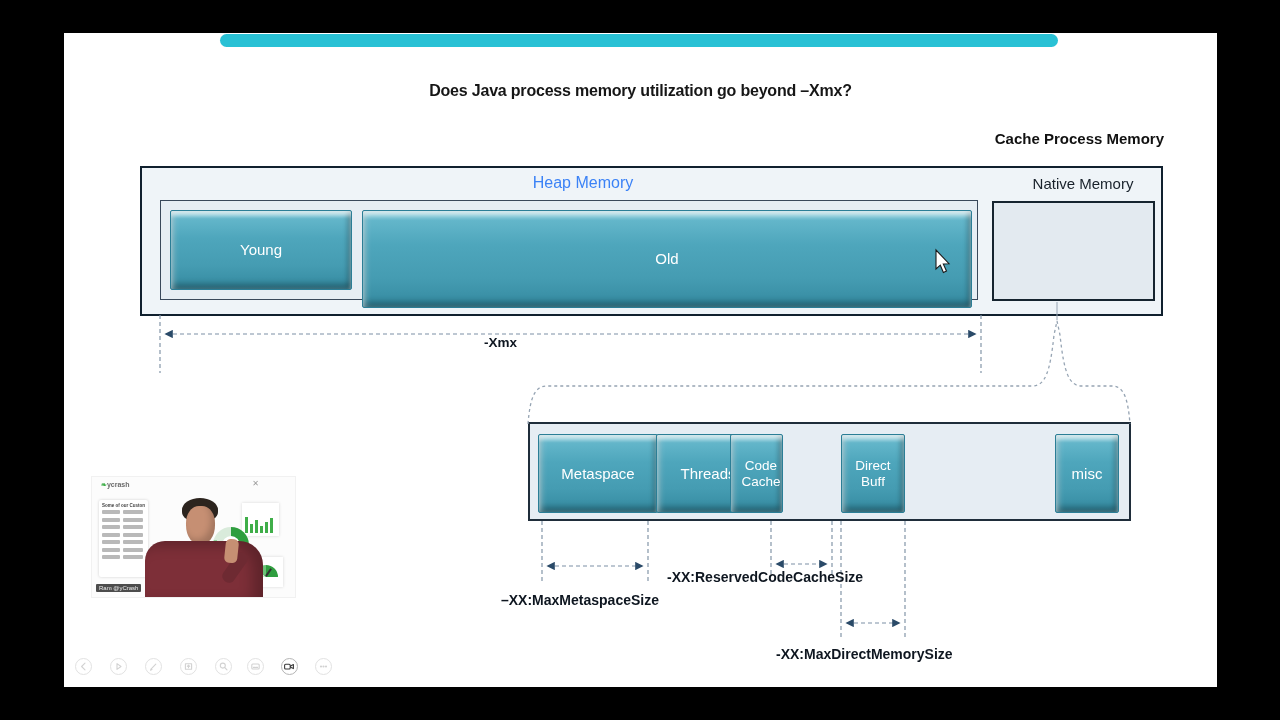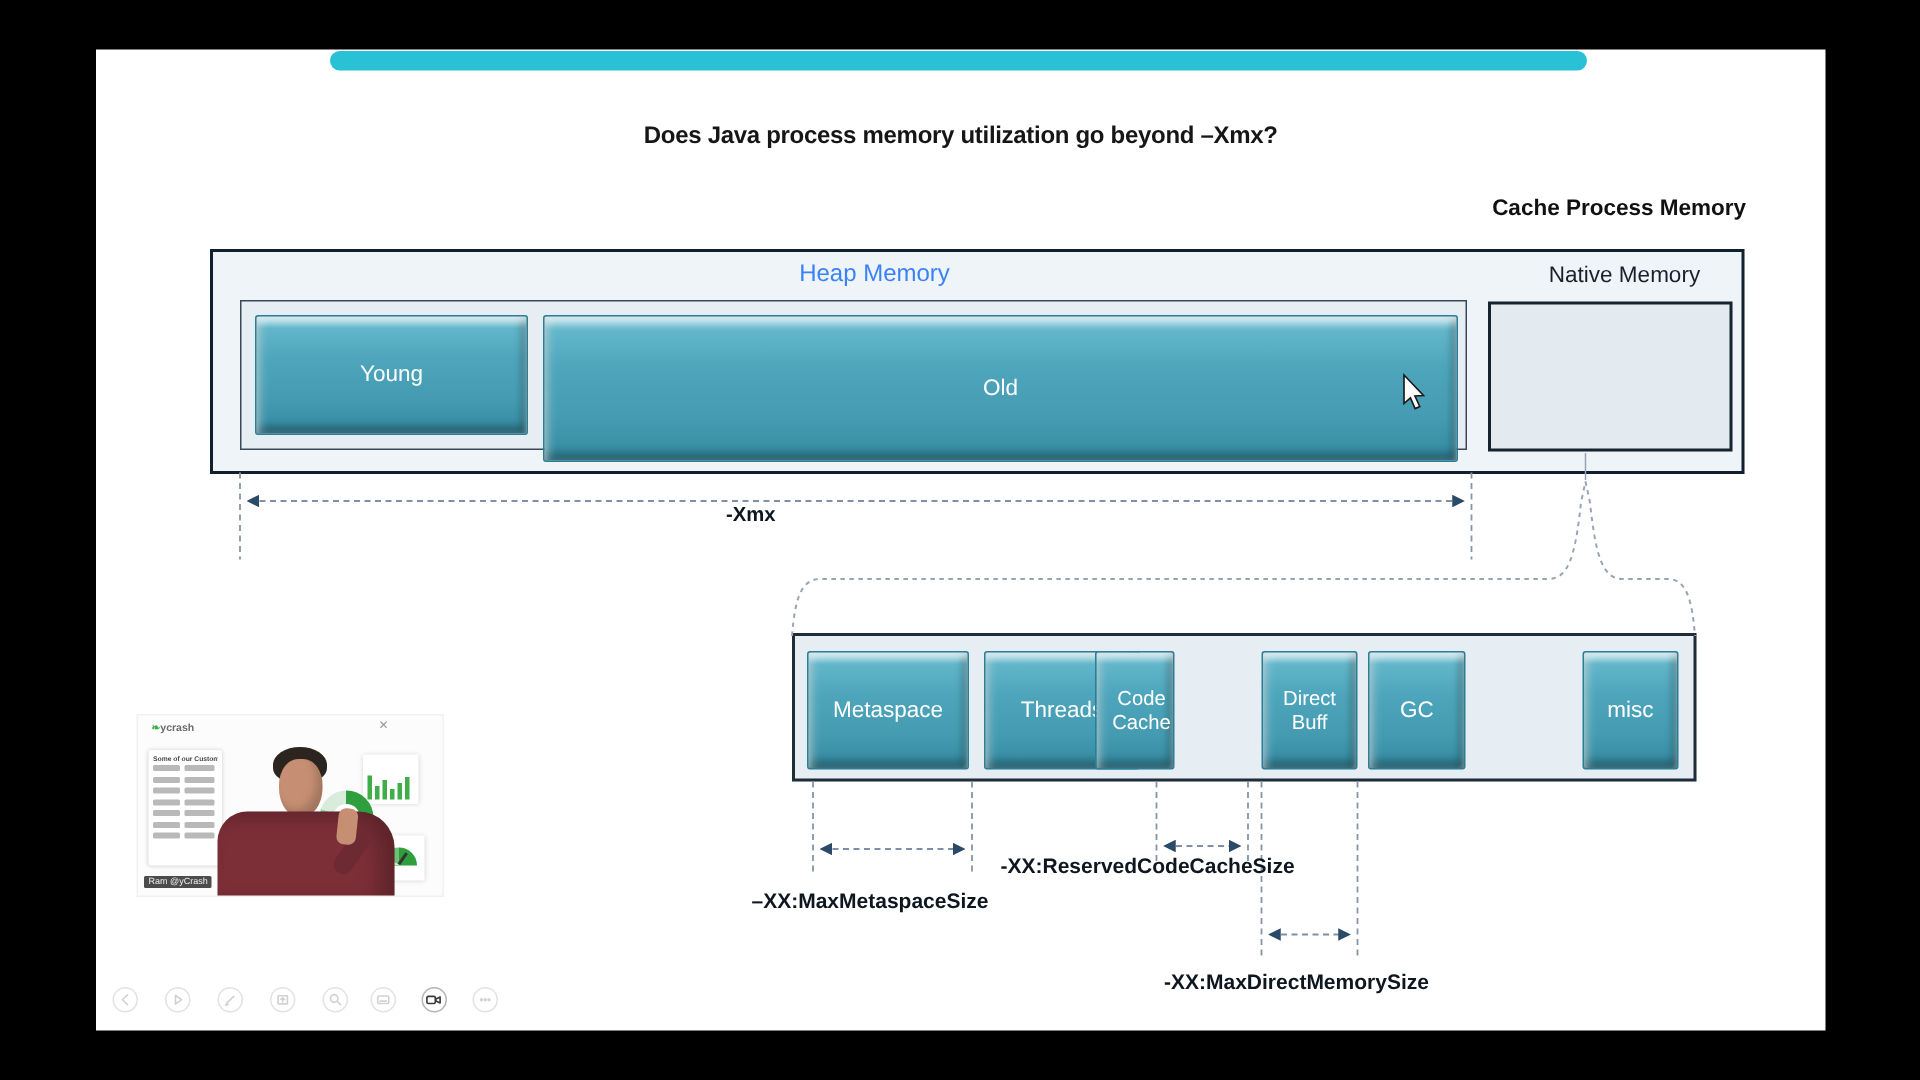--- a/index.html
+++ b/index.html
@@ -41,21 +41,21 @@
           color:#fff; display:flex; align-items:center; justify-content:center;
           text-align:center; line-height:1.15; }
   .young { left:106px; top:177px; width:182px; height:80px; font-size:15px; }
   .old   { left:298px; top:177px; width:610px; height:98px; font-size:15px; }
 
   
   .breakdown-box { left:464px; top:389px; width:603px; height:99px;
                    background:#e6edf3; border:2px solid #1f2d3a; }
   .bd { top:401px; height:79px; font-size:15px; padding:0 3px; }
   .bd.small { font-size:13.5px; }
-  .bd1 { left:474px; width:108px; }
+  .bd1 { left:474px; width:120px; }
   .bd2 { left:592px; width:104px; }
   .bd3 { left:666px; width:53px;padding-left:12px; }
   .bd4 { left:777px; width:64px; }
   .bd5 { left:848px; width:65px; }
   .bd6 { left:918px; width:68px; }
   .bd7 { left:991px; width:64px; }
 
   
   .ann { font-size:14px; font-weight:bold; color:#0e1620; white-space:nowrap; }
   .xmx-label      { left:420px; top:302px; font-size:13.5px; }
@@ -134,21 +134,20 @@
   <div class="abs heap-inner"></div>
   <div class="abs teal young">Young</div>
   <div class="abs teal old">Old</div>
   <div class="abs native-box"></div>
 
   <div class="abs breakdown-box"></div>
   <div class="abs teal bd bd1">Metaspace</div>
   <div class="abs teal bd bd2">Threads</div>
   <div class="abs teal bd bd3 small">Code Cache</div>
   <div class="abs teal bd bd4 small">Direct Buff</div>
-  <div class="abs teal bd bd5">GC</div>
   <div class="abs teal bd bd7">misc</div>
 
   <svg class="overlay" viewBox="0 0 1153 654">
     <defs>
       <marker id="ah" viewBox="0 0 8 8" refX="6.5" refY="4" markerWidth="7" markerHeight="7" orient="auto-start-reverse">
         <path d="M0,0 L8,4 L0,8 Z" fill="#2a4a68"></path>
       </marker>
     </defs>
 
     <g stroke="#8496a8" stroke-width="1.2" stroke-dasharray="4,3">

